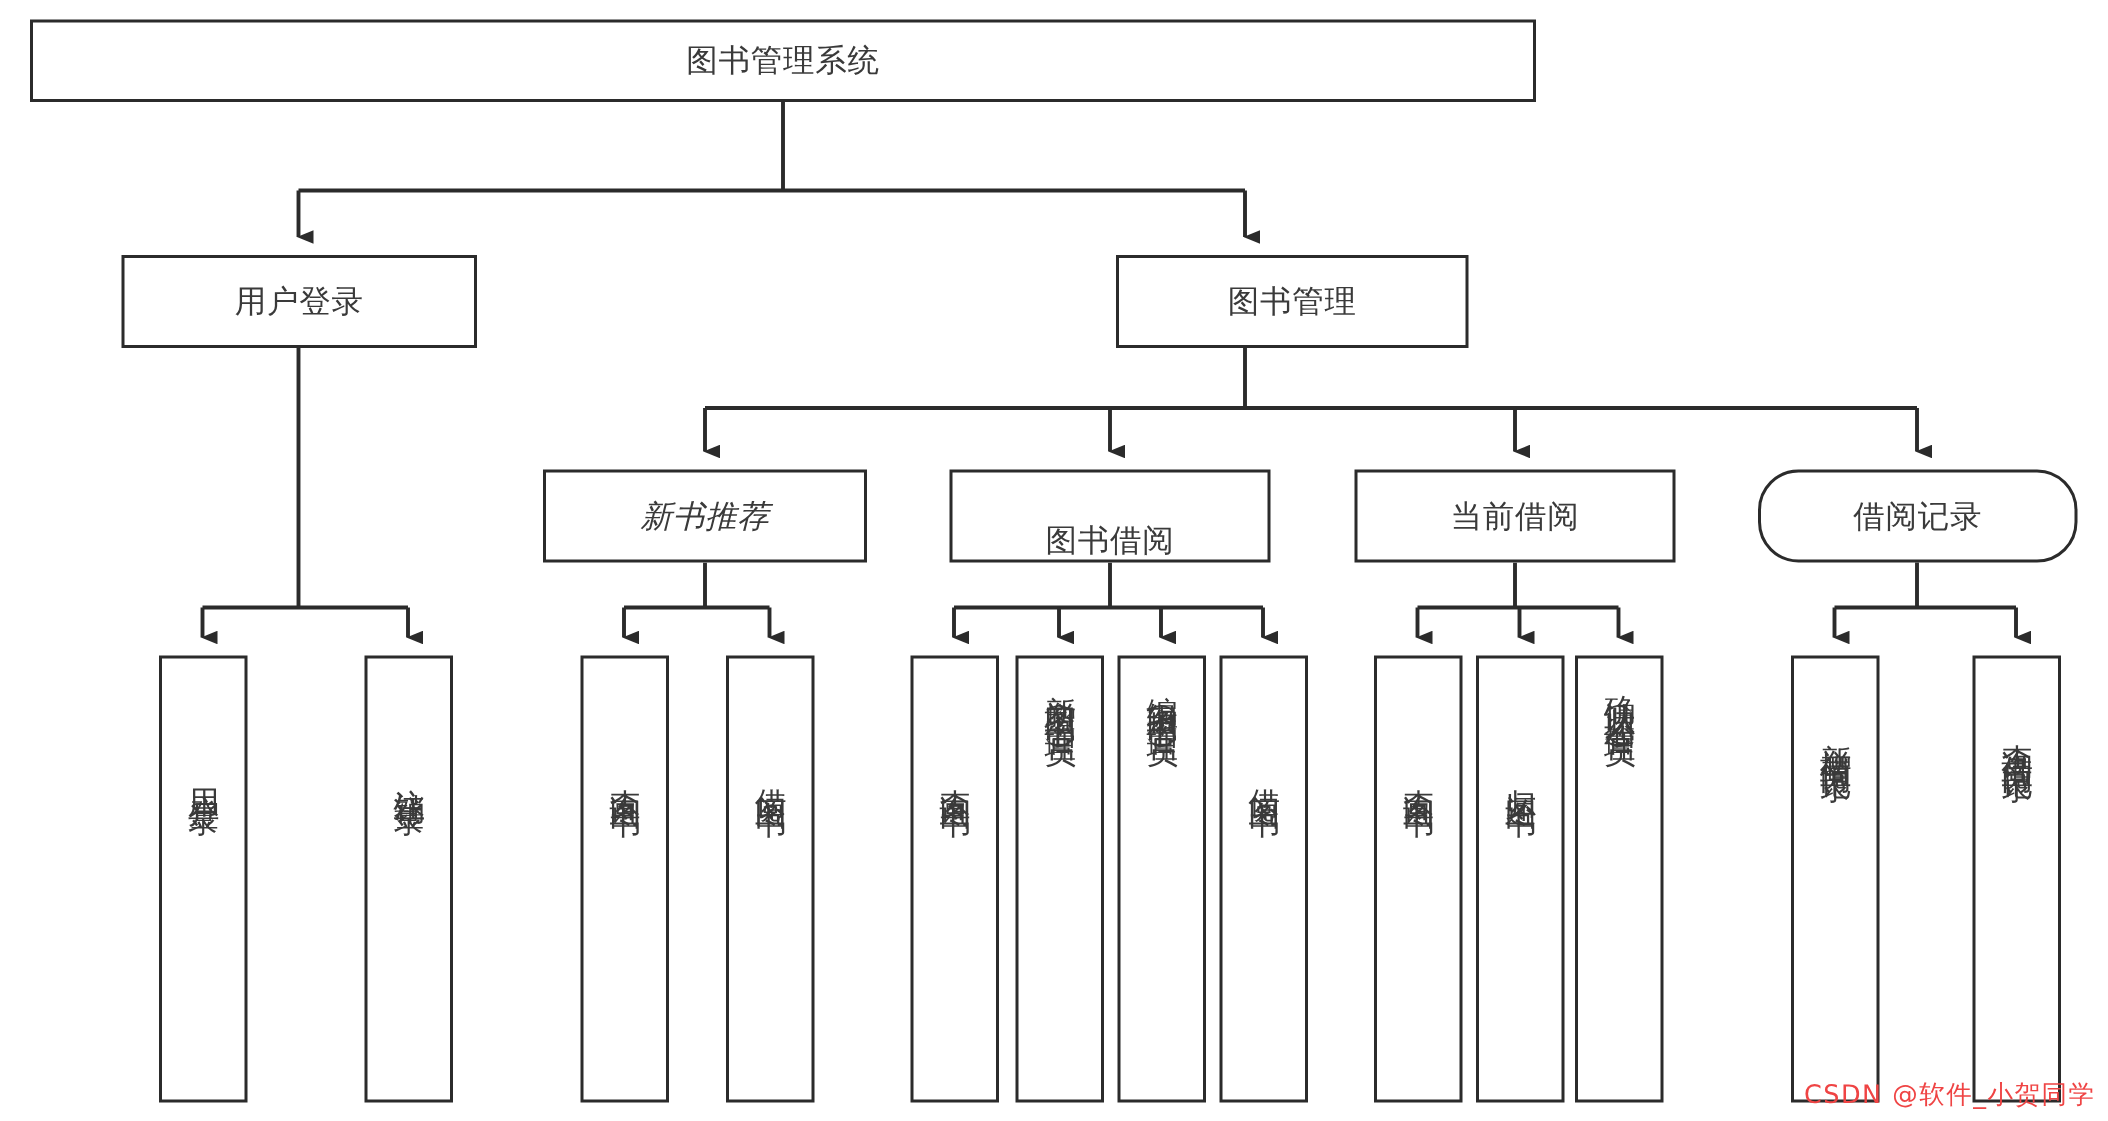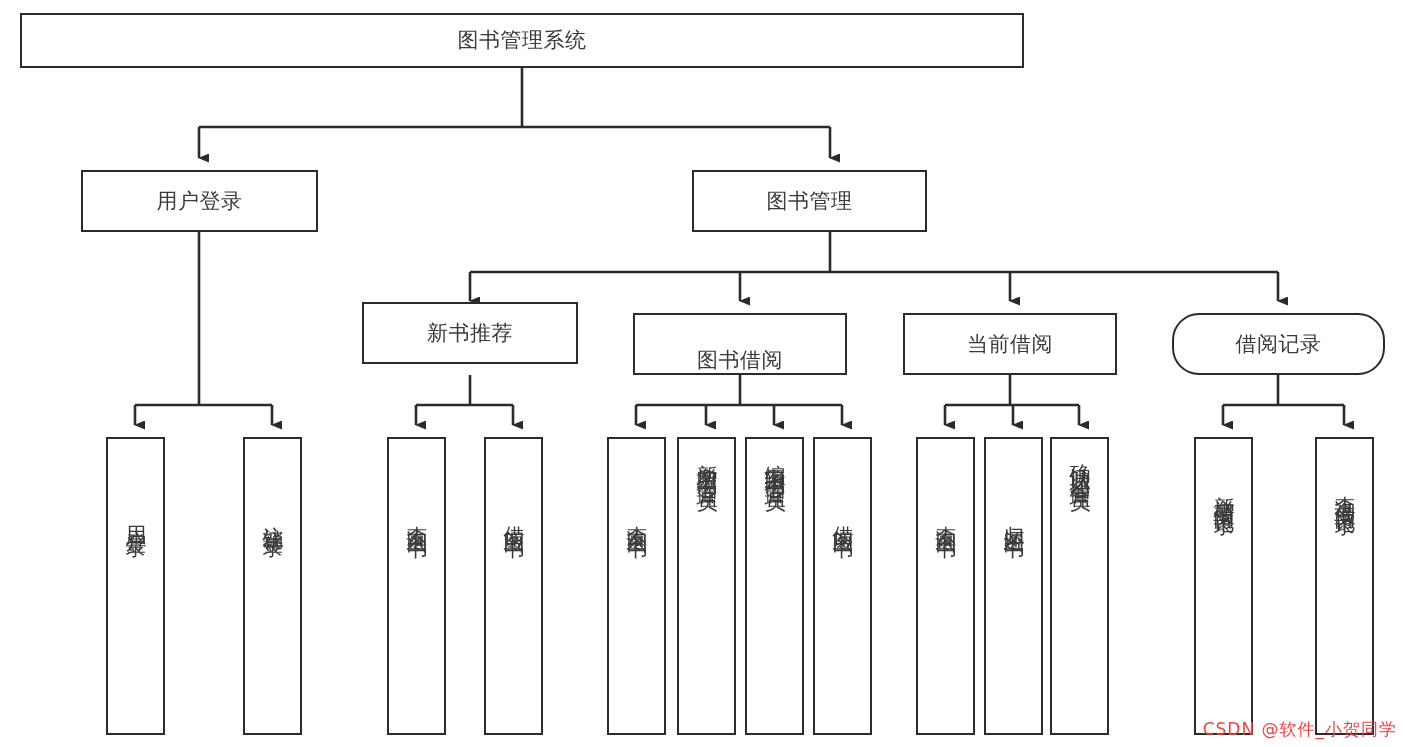--- a/index.html
+++ b/index.html
@@ -138,25 +138,25 @@
   </svg>
 
   <div class="node horiz" style="left:20px; top:13px; width:1004px; height:55px;">
     <span class="label">图书管理系统</span>
   </div>
 
   <div class="node horiz" style="left:81px; top:170px; width:237px; height:62px;">
     <span class="label">用户登录</span>
   </div>
 
-  <div class="node horiz" style="left:692px; top:170px; width:235px; height:62px;align-items:center;">
+  <div class="node horiz" style="left:744px; top:170px; width:235px; height:62px;align-items:center;">
     <span class="label">图书管理</span>
   </div>
 
-  <div class="node horiz" style="left:362px; top:302px; width:216px; height:62px;">
+  <div class="node horiz" style="left:362px; top:313px; width:216px; height:62px;font-style:italic;">
     <span class="label">新书推荐</span>
   </div>
 
   <div class="node horiz" style="left:633px; top:313px; width:214px; height:62px;align-items:flex-end;">
     <span class="label">图书借阅</span>
   </div>
 
   <div class="node horiz" style="left:903px; top:313px; width:214px; height:62px;font-family:Liberation Serif, serif;">
     <span class="label">当前借阅</span>
   </div>

